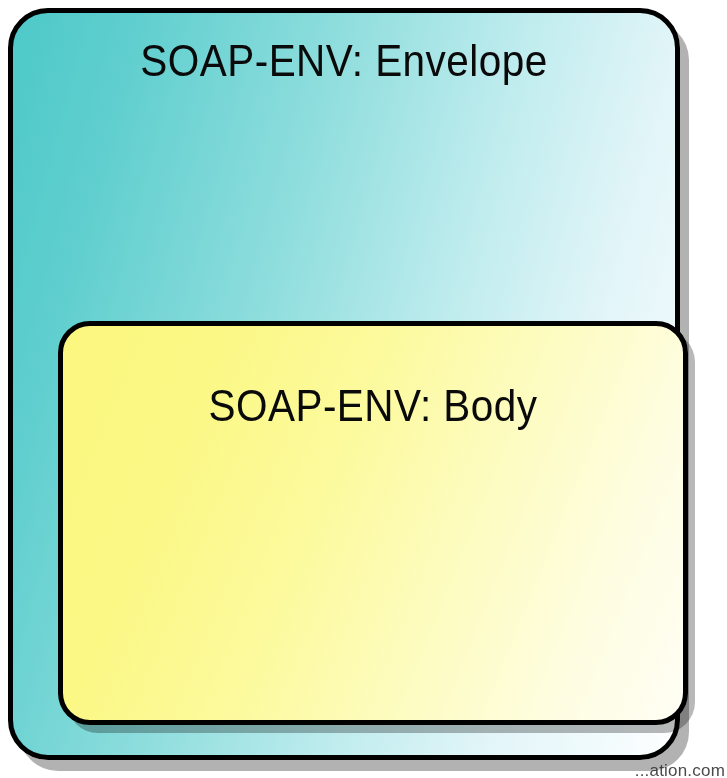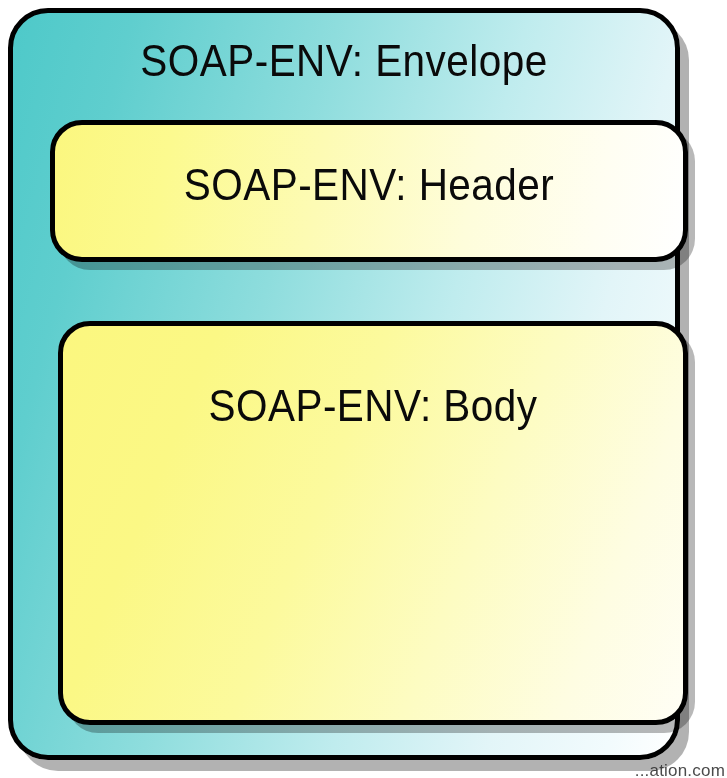--- a/index.html
+++ b/index.html
@@ -145,23 +145,20 @@
   }
 </style>
 </head>
 <body>
 
 <div id="diagram">
 
   <div class="envelope">
     <div class="envelope-title">SOAP-ENV: Envelope</div>
 
-    <div class="header-box">
-      <div class="header-title">SOAP-ENV: Header</div>
-    </div>
 
     <div class="body-box">
       <div class="body-title">SOAP-ENV: Body</div>
     </div>
   </div>
 
   <div class="watermark">...ation.com</div>
 
 </div>
 

